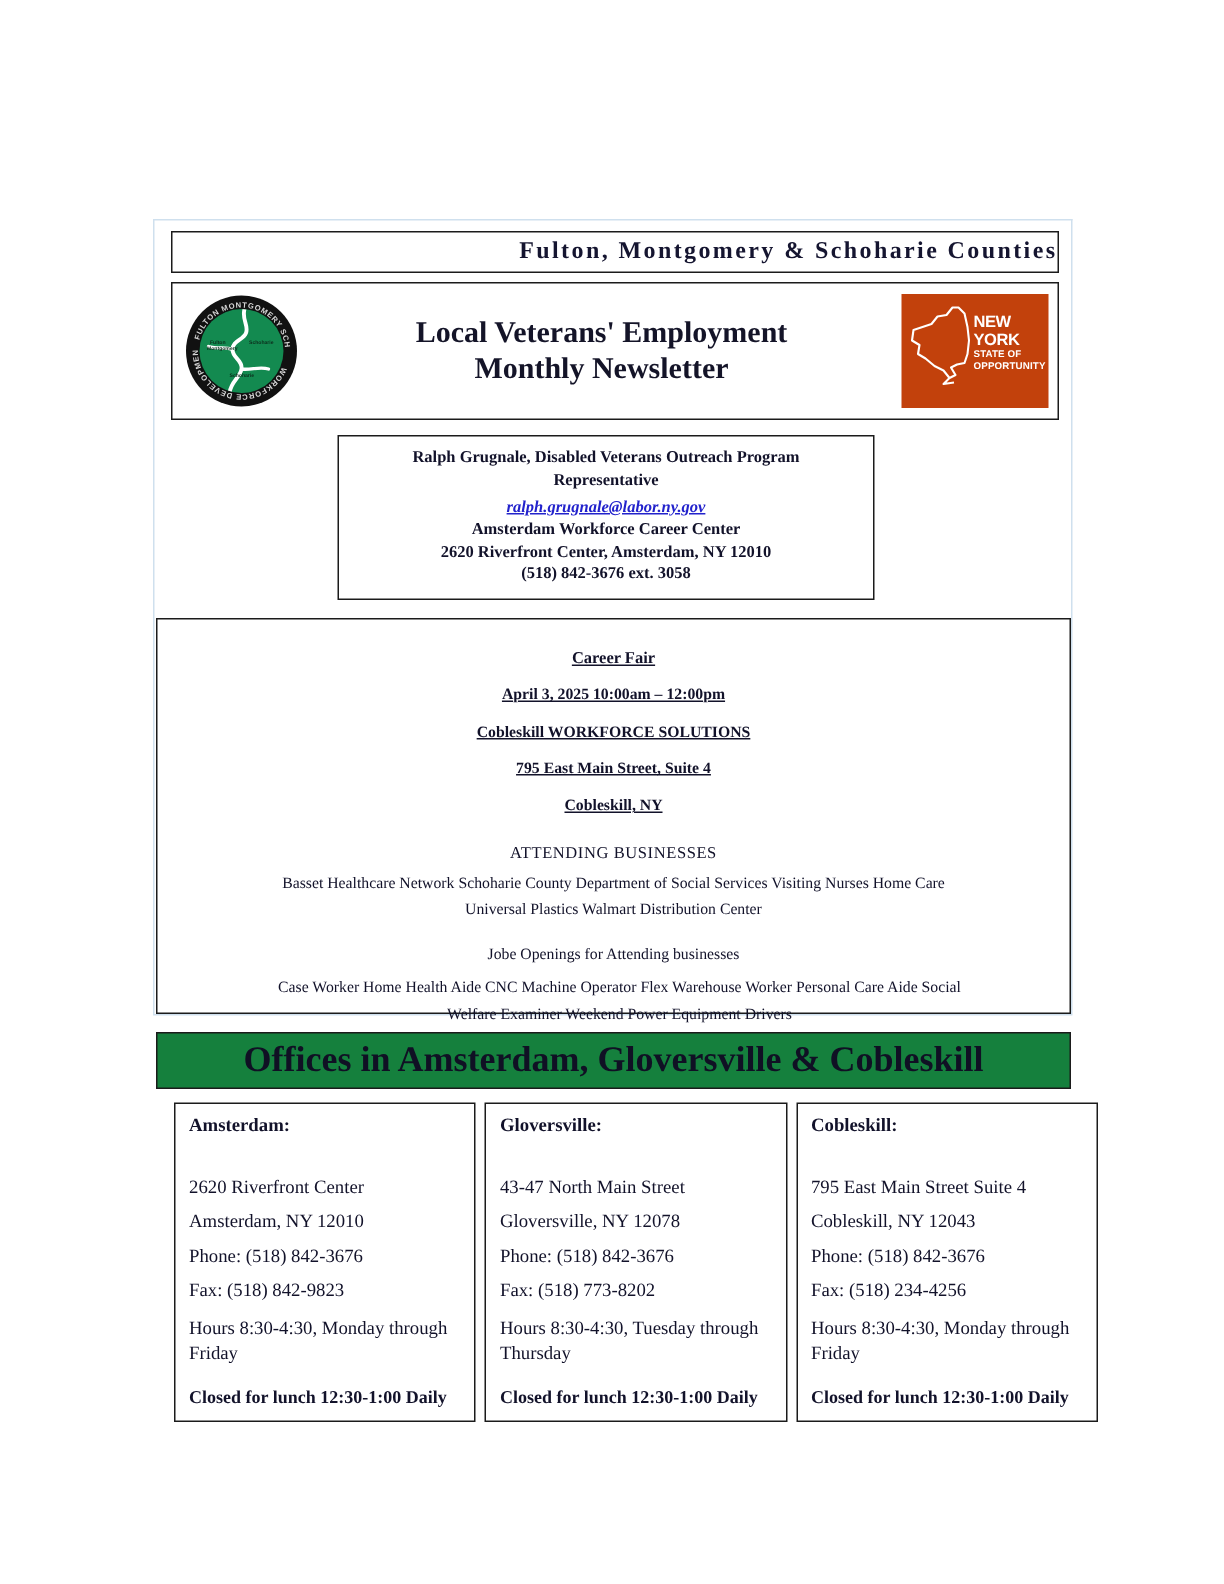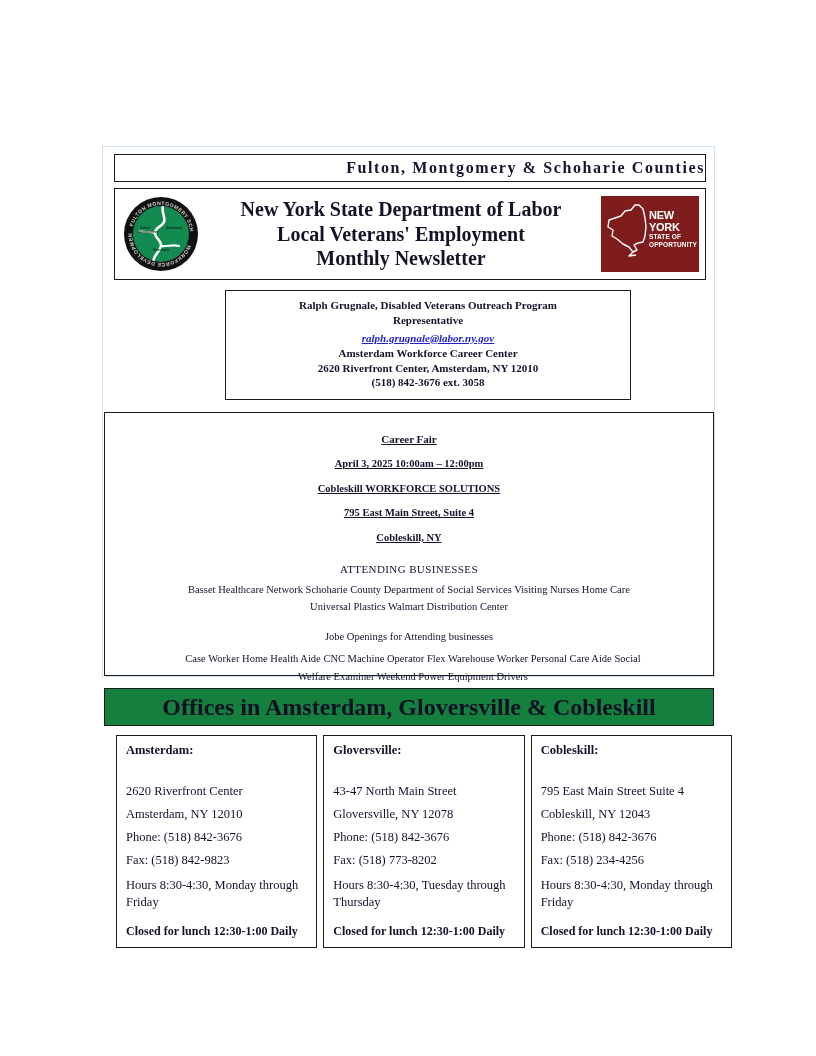--- a/index.html
+++ b/index.html
@@ -145,21 +145,21 @@
     width: 110px;
     flex: none;
     display: flex;
     align-items: center;
     justify-content: center;
   }
   .nylogo {
     position: relative;
     width: 98px;
     height: 76px;
-    background: #7f1d1d;
+    background: #c2410c;
     overflow: hidden;
   }
   .nylogo .state {
     position: absolute;
     left: 4px; top: 4px;
   }
   .nylogo .wordmark {
     position: absolute;
     left: 48px;
     top: 14px;
@@ -184,21 +184,21 @@
     font-weight: bold;
     letter-spacing: 0.1px;
     line-height: 1.25;
   }
 
   
   .contact-box {
     position: absolute;
     left: 225px;
     top: 290px;
-    width: 406px;
+    width: 358px;
     height: 110px;
     border: 1px solid #1b1b1b;
     box-sizing: border-box;
     background: #ffffff;
     padding-top: 7px;
     text-align: center;
   }
   .contact-box .line {
     font-family: "Liberation Serif", serif;
     font-weight: bold;
@@ -378,21 +378,20 @@
           </svg>
           <span class="lbl lbl-fulton">Fulton</span>
           <span class="lbl lbl-mont">Montgomery</span>
           <span class="lbl lbl-scho">Schoharie</span>
           <span class="lbl lbl-bottom">Schoharie</span>
         </div>
       </div>
     </div>
 
     <div class="masthead-title">
-      <div>New York State Department of Labor</div>
       <div>Local Veterans' Employment</div>
       <div>Monthly Newsletter</div>
     </div>
 
     <div class="nylogo-wrap">
       <div class="nylogo">
         <svg class="state" width="46" height="58" viewBox="0 0 46 58">
           <path d="M 30,5 L 26,10 L 20,11 L 16,16 L 10,18 L 4,20 L 3,27 L 8,30 L 7,36 L 12,39 L 18,44 L 24,47 L 28,52 L 32,50 L 29,45 L 33,43 L 38,42 L 40,36 L 41,27 L 40,18 L 38,9 L 34,5 Z" stroke="#ffffff" stroke-width="1.4" fill="none" stroke-linejoin="round"></path>
           <path d="M 28,52 L 24,56 L 31,55" stroke="#ffffff" stroke-width="1.4" fill="none" stroke-linejoin="round"></path>
         </svg>

